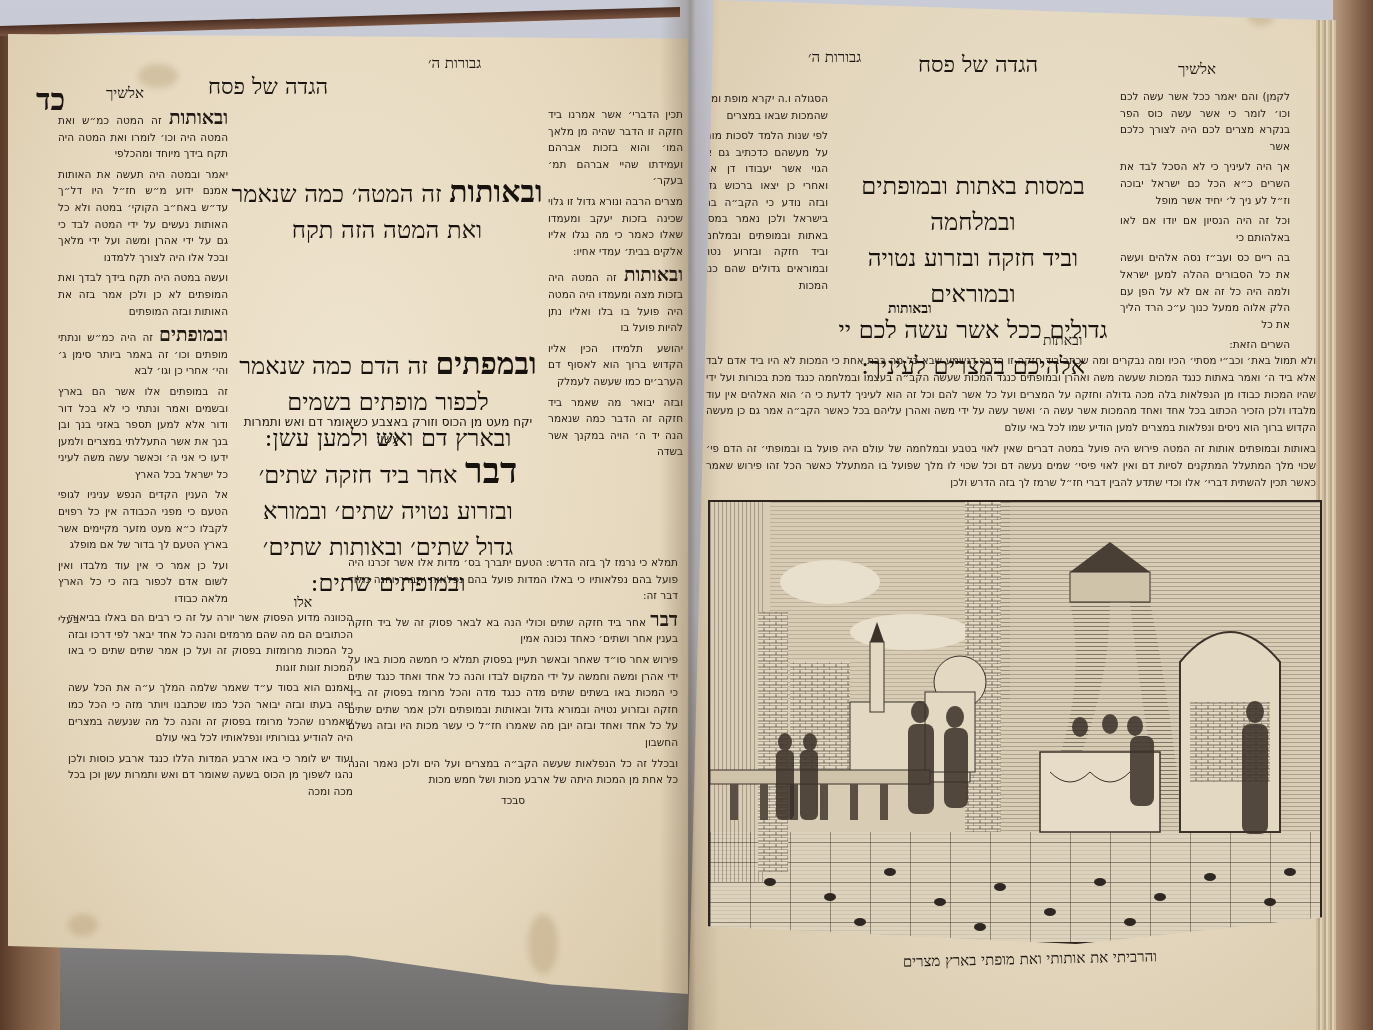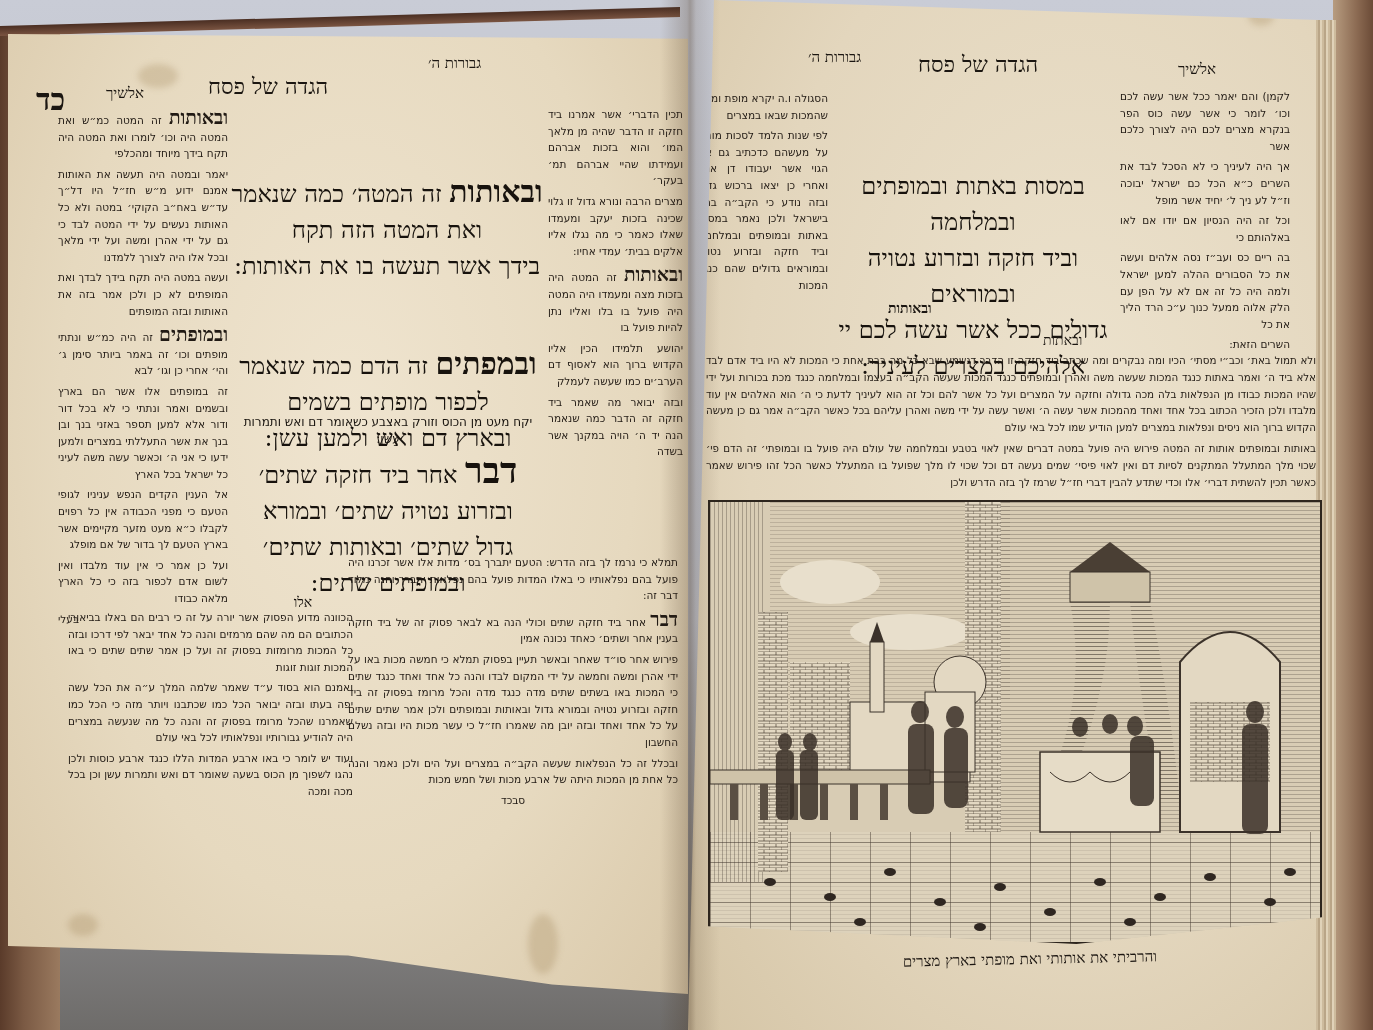--- a/index.html
+++ b/index.html
@@ -110,21 +110,20 @@
       <p><span class="lemma">ובמופתים</span> <span>זה היה כמ״ש ונתתי מופתים וכו׳ זה באמר ביותר סימן ג׳ והי׳ אחרי כן וגו׳ לבא</span></p>
       <p>זה במופתים אלו אשר הם בארץ ובשמים ואמר ונתתי כי לא בכל דור ודור אלא למען תספר באזני בנך ובן בנך את אשר התעללתי במצרים ולמען ידעו כי אני ה׳ וכאשר עשה משה לעיני כל ישראל בכל הארץ</p>
       <p>אל הענין הקדים הנפש עניניו לגופי הטעם כי מפני הכבודה אין כל רפוים לקבלו כ״א מעט מזער מקיימים אשר בארץ הטעם לך בדור של אם מופלג</p>
       <p>ועל כן אמר כי אין עוד מלבדו ואין לשום אדם לכפור בזה כי כל הארץ מלאה כבודו</p>
       <p style="text-align:left;"><span>בעלי</span></p>
     </div>
 
     <div class="main-text" style="left:219px;top:140px;width:320px;">
       <span class="line"><span class="big">ובאותות</span> <span>זה המטה׳ כמה שנאמר</span></span>
       <span class="line">ואת המטה הזה תקח</span>
-      <span class="line">בידך אשר תעשה בו את האותות:</span>
     </div>
     <div class="main-text" style="left:220px;top:268px;width:320px;margin-top:44px;">
       <span class="line"><span class="big">ובמפתים</span> <span>זה הדם כמה שנאמר</span></span>
       <span class="line">לכפור מופתים בשמים</span>
       <span class="line">ובארץ דם ואש ולמען עשן:</span>
     </div>
     <div class="main-text instruction" style="left:226px;top:380px;width:308px;">יקח מעט מן הכוס וזורק באצבע כשאומר דם ואש ותמרות עשן:</div>
     <div class="main-text" style="left:220px;top:418px;width:320px;">
       <span class="line"><span class="big" style="font-size:36px;">דבר</span> <span>אחר ביד חזקה שתים׳</span></span>
       <span class="line">ובזרוע נטויה שתים׳ ובמורא</span>

